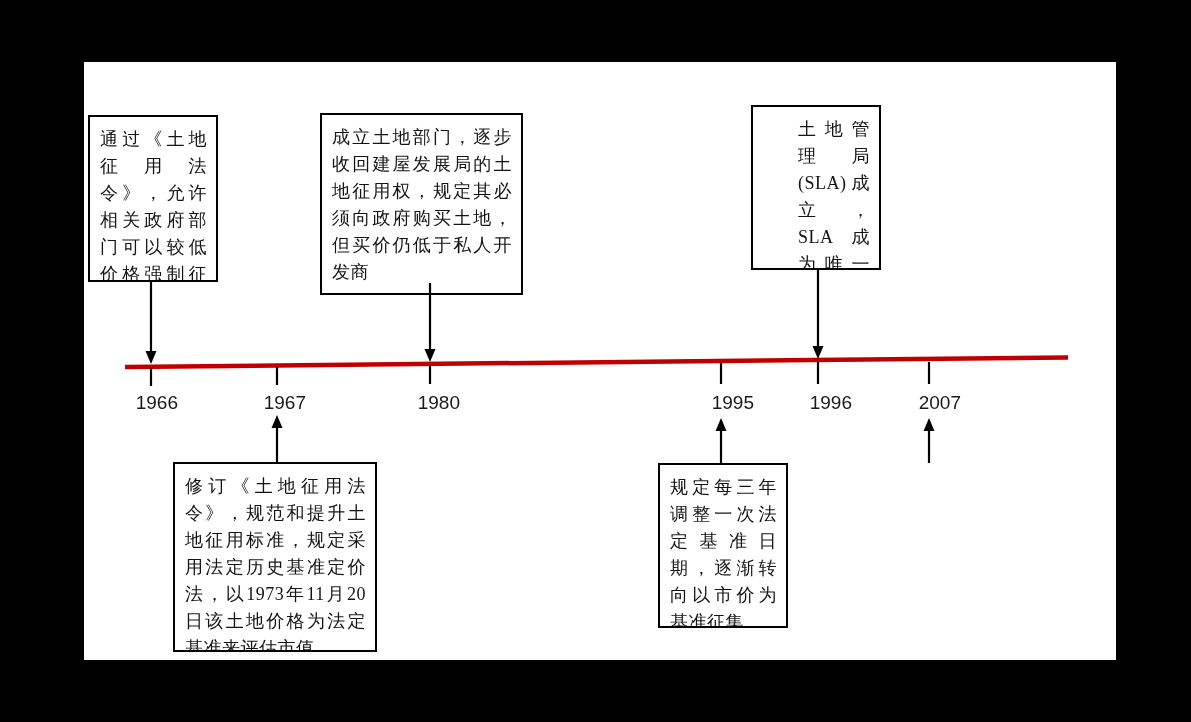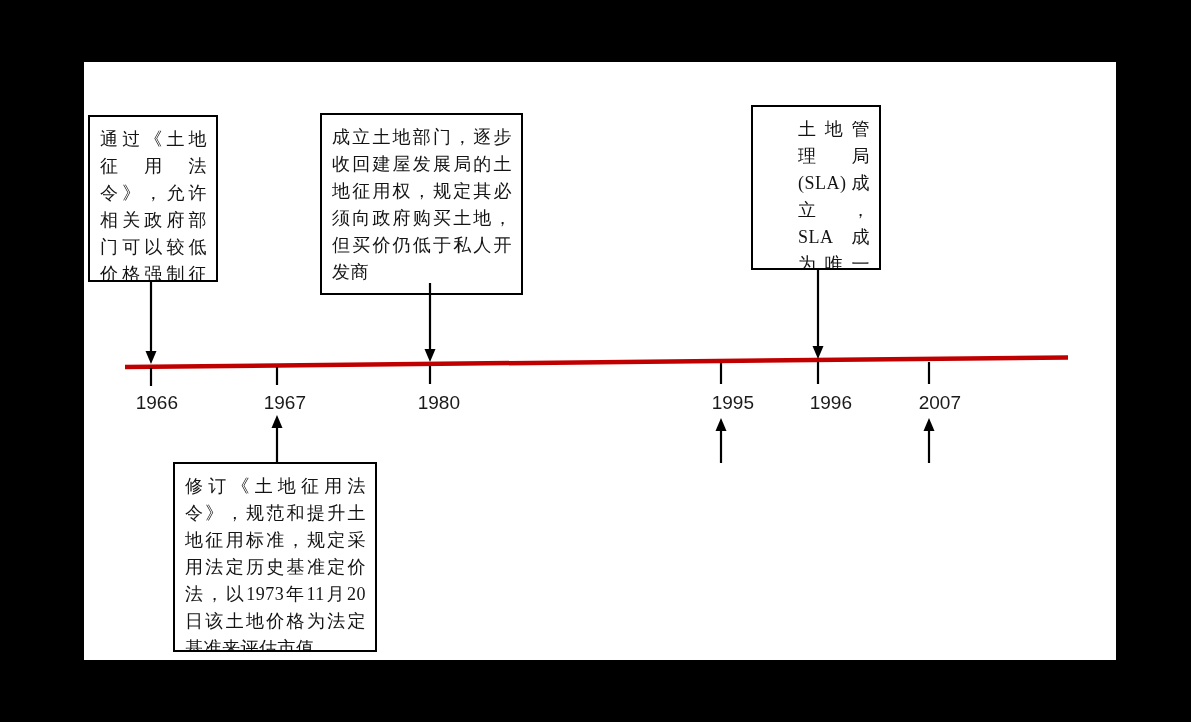--- a/index.html
+++ b/index.html
@@ -62,20 +62,21 @@
   <div class="canvas">
 
     <div class="event-box box-1966" style="left:4px; top:53px;">通过《土地征用法令》，允许相关政府部门可以较低价格强制征用土地</div>
 
     <div class="event-box box-1987" style="left:236px; top:51px;">成立土地部门，逐步收回建屋发展局的土地征用权，规定其必须向政府购买土地，但买价仍低于私人开发商</div>
 
     <div class="event-box box-2001" style="left:667px; top:43px;">土地管理局(SLA)成立，SLA成为唯一拥有土地征用权的政府机构</div>
 
     <div class="event-box box-1973" style="left:89px; top:400px;">修订《土地征用法令》，规范和提升土地征用标准，规定采用法定历史基准定价法，以1973年11月20日该土地价格为法定基准来评估市值</div>
 
+    <div class="event-box box-1995" style="left:574px; top:401px;">规定每三年调整一次法定基准日期，逐渐转向以市价为基准征集</div>
 
 
     <div class="year-label" style="left:30px;  top:330px;">1966</div>
     <div class="year-label" style="left:158px; top:330px;">1967</div>
     <div class="year-label" style="left:312px; top:330px;">1980</div>
     <div class="year-label" style="left:606px; top:330px;">1995</div>
     <div class="year-label" style="left:704px; top:330px;">1996</div>
     <div class="year-label" style="left:813px; top:330px;">2007</div>
   </div>
 

